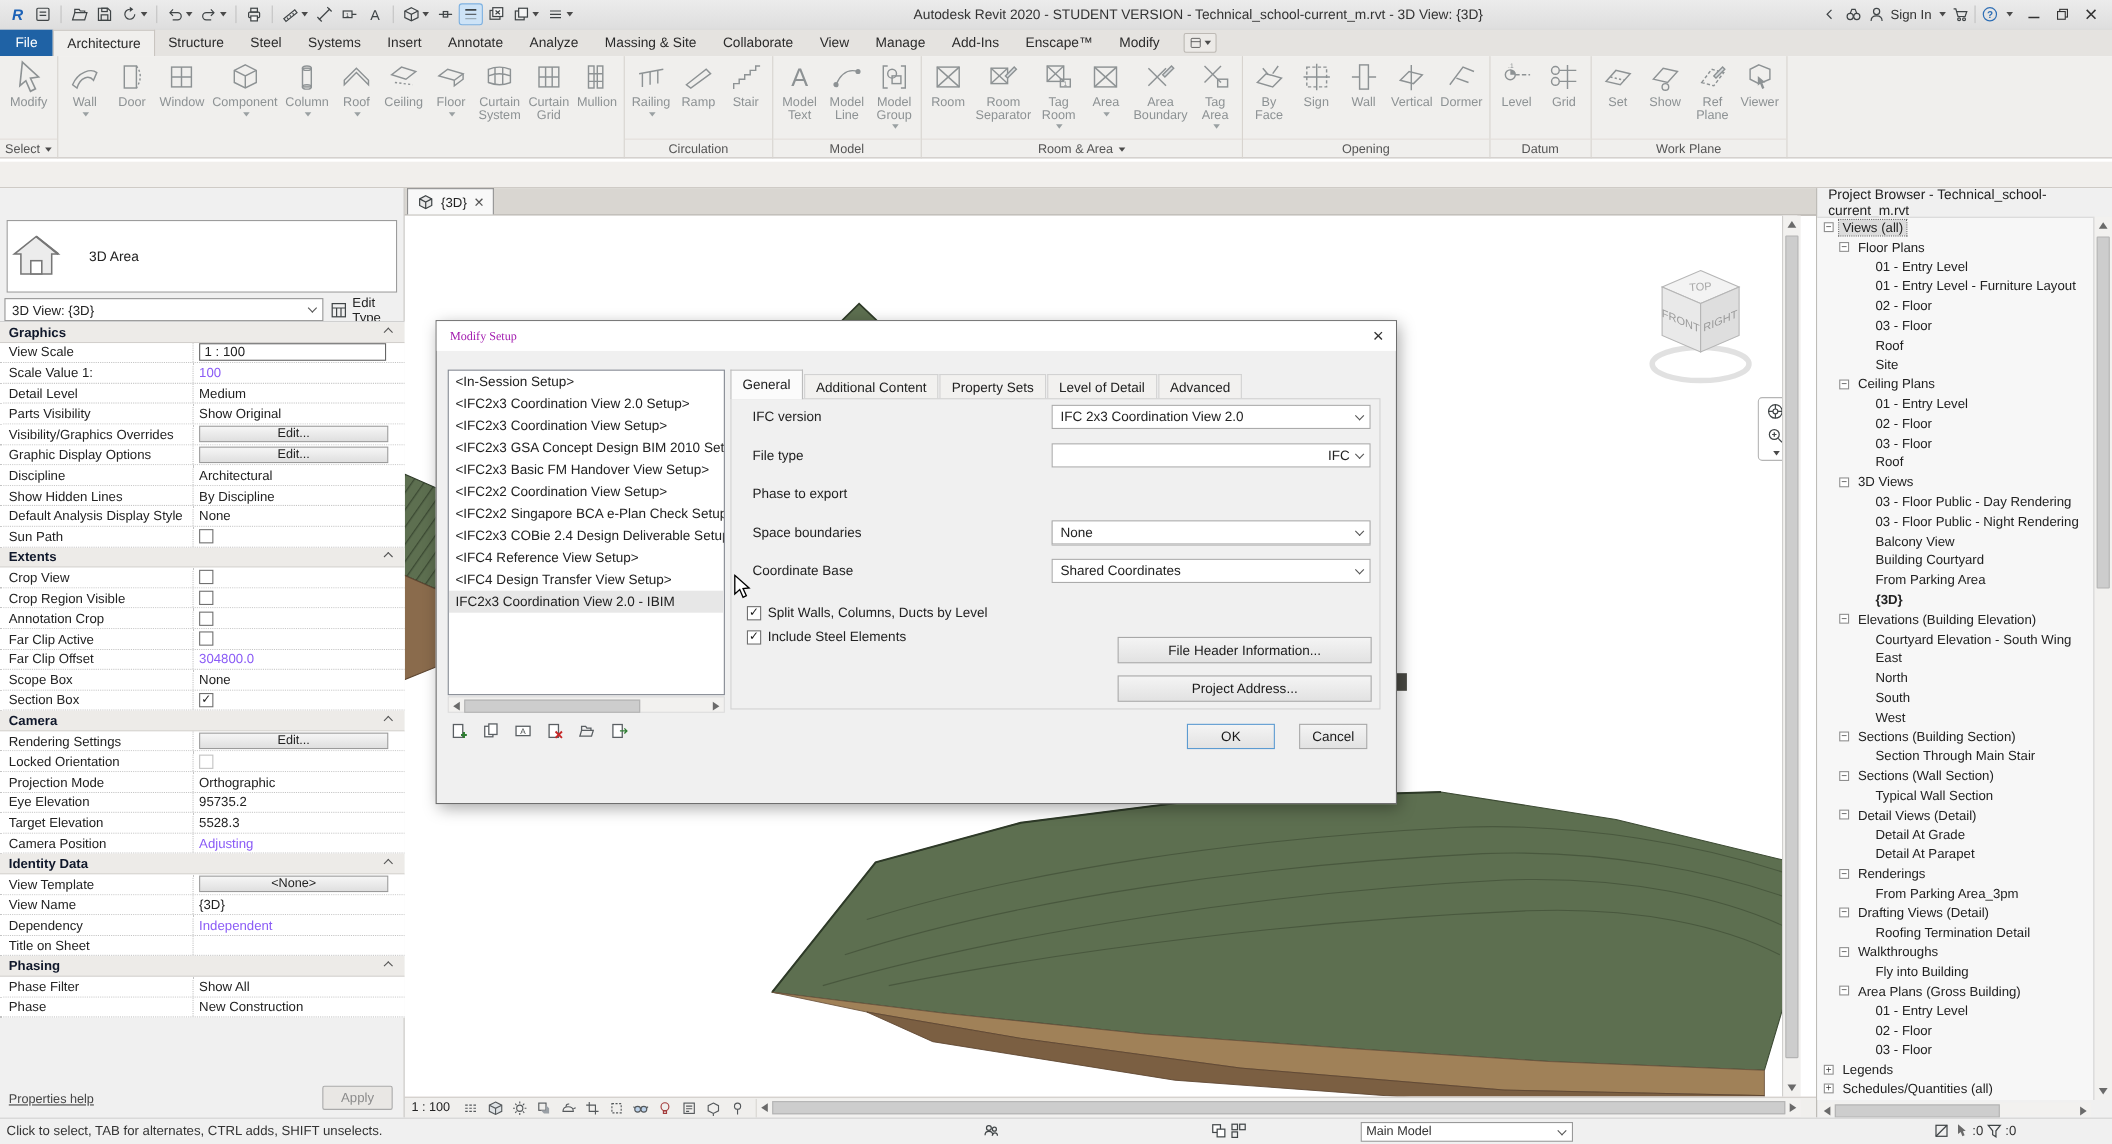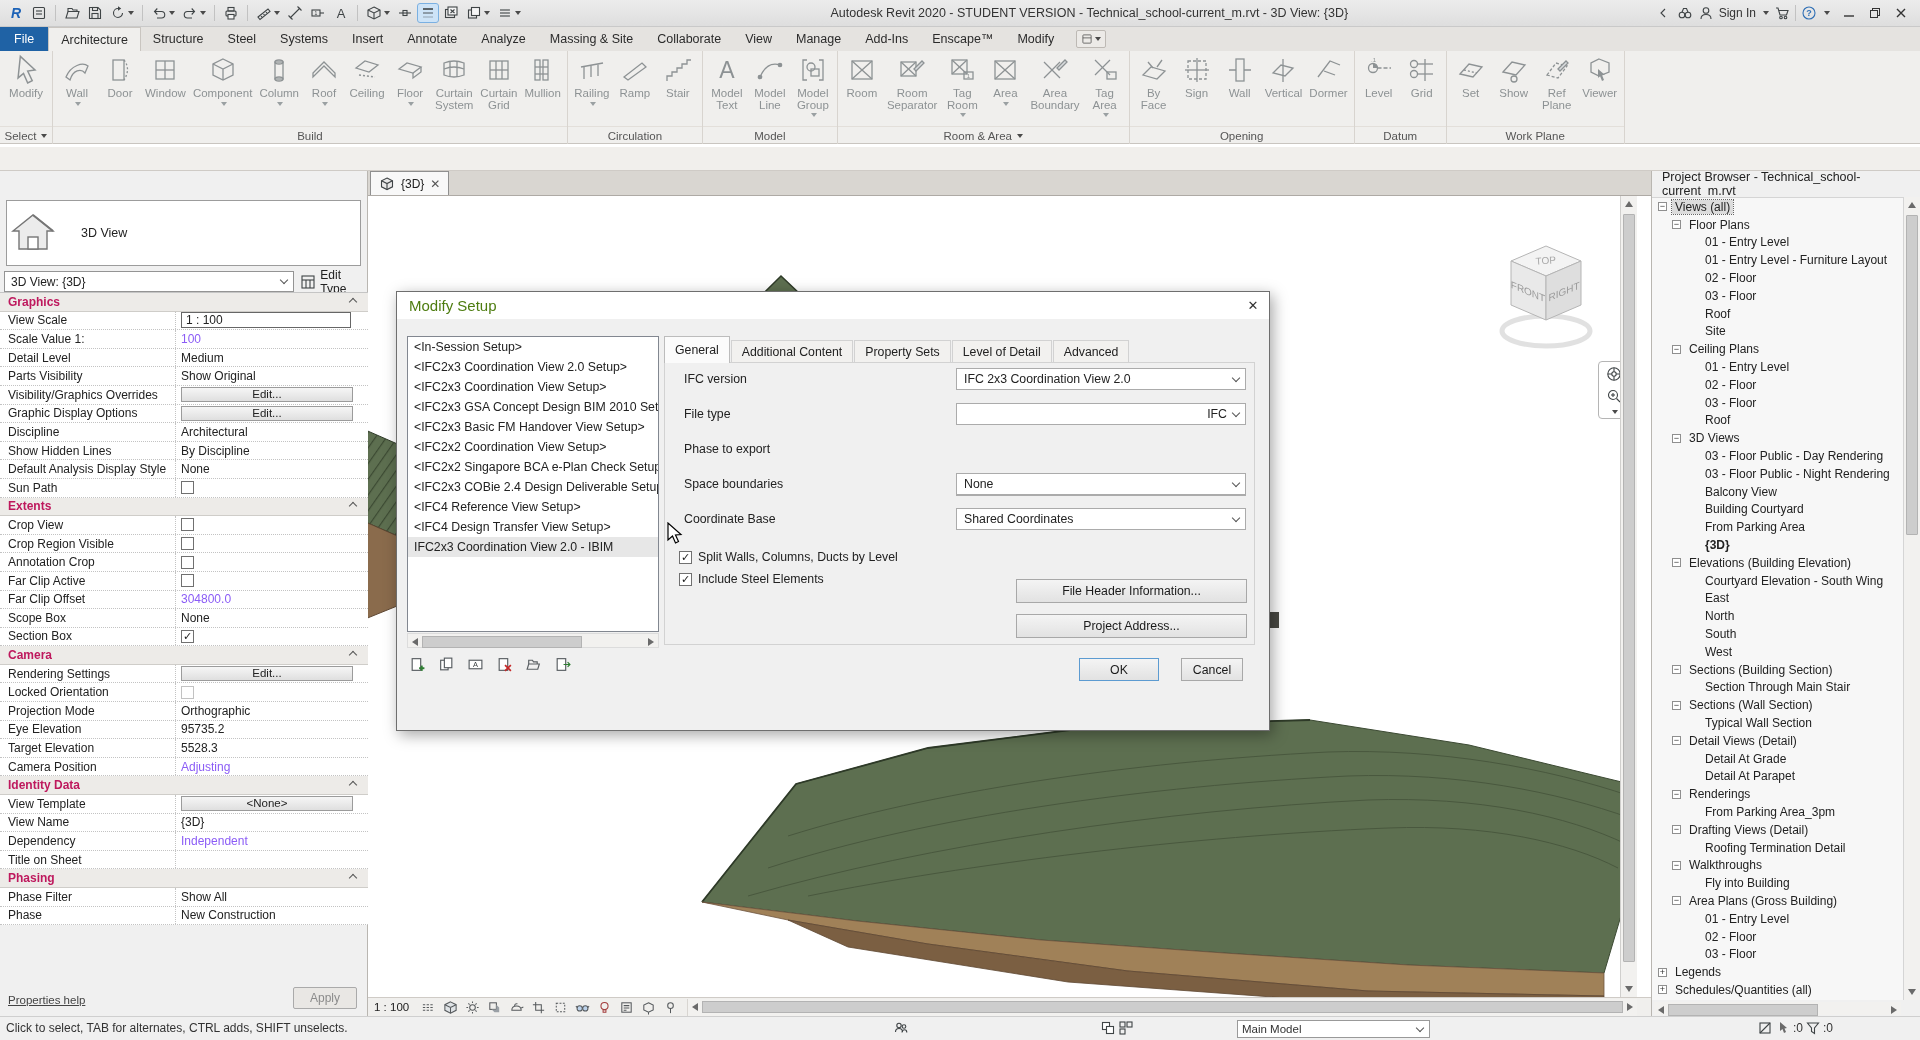--- a/index.html
+++ b/index.html
@@ -47,21 +47,21 @@
   #typesel{position:absolute;left:6px;top:29px;width:355px;height:66px;background:#fff;border:1px solid #9c9c9c;display:flex;align-items:center;}
   #typesel .tname{margin-left:22px;font-size:12.5px;}
   #combo-row{position:absolute;left:4px;top:100px;width:360px;height:21px;display:flex;align-items:center;}
   .combo{background:#fff;border:1px solid #949494;height:21px;display:flex;align-items:center;padding:0 4px 0 6px;font-size:12px;justify-content:space-between;}
   #filter-combo{width:317px;}
   .chev{width:6px;height:6px;border-right:1.6px solid #555;border-bottom:1.6px solid #555;transform:rotate(45deg);margin:-3px 2px 0 6px;flex:none;}
   #edit-type{display:flex;align-items:center;gap:4px;margin-left:6px;font-size:12px;color:#222;}
   #prop-grid{position:absolute;left:0;top:121px;width:368px;background:#fff;border-top:1px solid #c5c5c5;}
   .prow{display:flex;height:18.6px;border-bottom:1px dotted #c3c3c3;align-items:center;background:#fff;}
   .prow.hdr{background:#edebe8;font-weight:bold;border-bottom:1px solid #cfcdc9;}
-  .prow.hdr .plab{color:#be185d;}
+  .prow.hdr .plab{color:#0f172a;}
   .prow .plab{width:176px;padding-left:8px;font-size:12px;color:#222;white-space:nowrap;overflow:hidden;border-right:1px dotted #c3c3c3;height:100%;display:flex;align-items:center;}
   .prow.hdr .plab{border-right:none;width:330px;}
   .prow .pval{flex:1;padding-left:5px;font-size:12px;color:#222;display:flex;align-items:center;height:100%;position:relative;}
   .pval.muted{color:#8b5cf6;}
   .pval .ebtn{width:172px;height:15px;background:linear-gradient(#f6f6f6,#dfdfdf);border:1px solid #9b9b9b;font-size:11.5px;text-align:center;line-height:13px;color:#222;}
   .pval .vinput{width:170px;height:16px;border:1px solid #666;background:#fff;padding-left:4px;font-size:12px;display:flex;align-items:center;}
   .cbx{width:13px;height:13px;border:1px solid #707070;background:#fff;font-size:11px;line-height:11px;text-align:center;color:#1a1a1a;}
   .cbx.dis{border-color:#c2c2c2;}
   .hdr-chev{margin-left:auto;margin-right:12px;width:6px;height:6px;border-left:1.5px solid #555;border-top:1.5px solid #555;transform:rotate(45deg);}
   #prop-footer-help{position:absolute;left:8px;bottom:10px;font-size:11.5px;color:#444;text-decoration:underline;}
@@ -103,21 +103,21 @@
 
   
   #statusbar{position:absolute;left:0;top:1016px;width:1920px;height:24px;background:#f0f0f0;border-top:1px solid #cfcfcf;font-size:12px;color:#333;}
   #statusbar .hint{position:absolute;left:6px;top:4px;}
   .stitem{position:absolute;top:3px;display:flex;align-items:center;gap:2px;}
   #main-model{width:193px;height:18px;background:#fff;border:1px solid #999;display:flex;align-items:center;justify-content:space-between;padding:0 4px;font-size:11.5px;}
 
   
   #dialog{position:absolute;left:396px;top:291px;width:874px;height:440px;background:#f0f0f0;border:1px solid #6e6e6e;box-shadow:3px 4px 14px rgba(0,0,0,.35);}
   #dlg-titlebar{height:27px;background:#fff;display:flex;align-items:center;}
-  #dlg-title{margin-left:12px;font-size:15px;color:#4d7c0f;}
+  #dlg-title{margin-left:12px;font-size:11px;color:#a21caf;font-family:Liberation Serif, serif;}
   #dlg-close{margin-left:auto;width:32px;height:22px;display:flex;align-items:center;justify-content:center;font-size:13px;color:#333;}
   #dlg-list{position:absolute;left:10px;top:44px;width:252px;height:296px;background:#fff;border:1px solid #828790;overflow:hidden;}
   .ditem{height:20px;line-height:20px;padding-left:6px;font-size:12.3px;white-space:nowrap;}
   .ditem.sel{background:#e7e7e7;}
   #dlg-list-hscroll{position:absolute;left:10px;top:341px;width:252px;height:15px;background:#f2f1ef;border:1px solid #dcdcdc;}
   #dlg-tools{position:absolute;left:10px;top:362px;display:flex;gap:9px;}
   .dtool{width:20px;height:20px;display:flex;align-items:center;justify-content:center;}
   #dlg-tabs{position:absolute;left:267px;top:44px;display:flex;align-items:flex-end;}
   .dtab{height:23px;padding:3px 10px;font-size:12.3px;background:#f2f1ef;border:1px solid #d2d2d2;border-bottom:none;margin-right:1px;display:flex;align-items:center;}
   .dtab.active{height:27px;background:#fbfbfb;border-color:#bcbcbc;position:relative;z-index:2;}
@@ -475,23 +475,20 @@
               <svg class="icon" width="30" height="30" viewBox="0 0 30 30" fill="none" stroke="#8d9294" stroke-width="1.3">
                 <rect x="7" y="5" width="5" height="20"></rect>
                 <rect x="15" y="5" width="5" height="20"></rect>
                 <line x1="7" y1="12" x2="20" y2="12"></line>
                 <line x1="7" y1="19" x2="20" y2="19"></line>
               </svg>
             </div>
             <div class="rlabel">Mullion</div>
           </div>
         </div>
-        <div class="plabel">
-          <span>Build</span>
-        </div>
       </div>
       <div class="rpanel">
         <div class="btns">
           <div class="rbtn">
             <div class="ricon">
               <svg class="icon" width="30" height="30" viewBox="0 0 30 30" fill="none" stroke="#8d9294" stroke-width="1.3">
                 <path d="M4 12 L26 8"></path>
                 <line x1="7" y1="11.5" x2="7" y2="24"></line>
                 <line x1="14" y1="10.5" x2="14" y2="22"></line>
                 <line x1="21" y1="9.5" x2="21" y2="21"></line>
@@ -772,21 +769,21 @@
 
   <div class="palette" id="properties">
     <div id="typesel">
       <span class="icon-slot">
           <svg class="icon" width="52" height="52" viewBox="0 0 52 52" fill="none" stroke="#767676" stroke-width="1.4">
             <path d="M26 8 L46 24 H40 V42 H12 V24 H6 Z" fill="#ececec"></path>
             <path d="M26 8 L46 24" stroke-width="2"></path>
             <rect x="21" y="30" width="10" height="12" fill="#fff"></rect>
           </svg>
         </span>
-      <span class="tname">3D View</span>
+      <span class="tname">3D Area</span>
     </div>
     <div id="combo-row">
       <div class="combo" id="filter-combo">
         <span>3D View: {3D}</span>
           <span class="chev"></span>
       </div>
       <div id="edit-type">
         <span class="icon-slot">
             <svg class="icon" width="16" height="16" viewBox="0 0 16 16" fill="none" stroke="#3f4446" stroke-width="1.1">
               <rect x="2" y="2" width="12" height="12"></rect>

